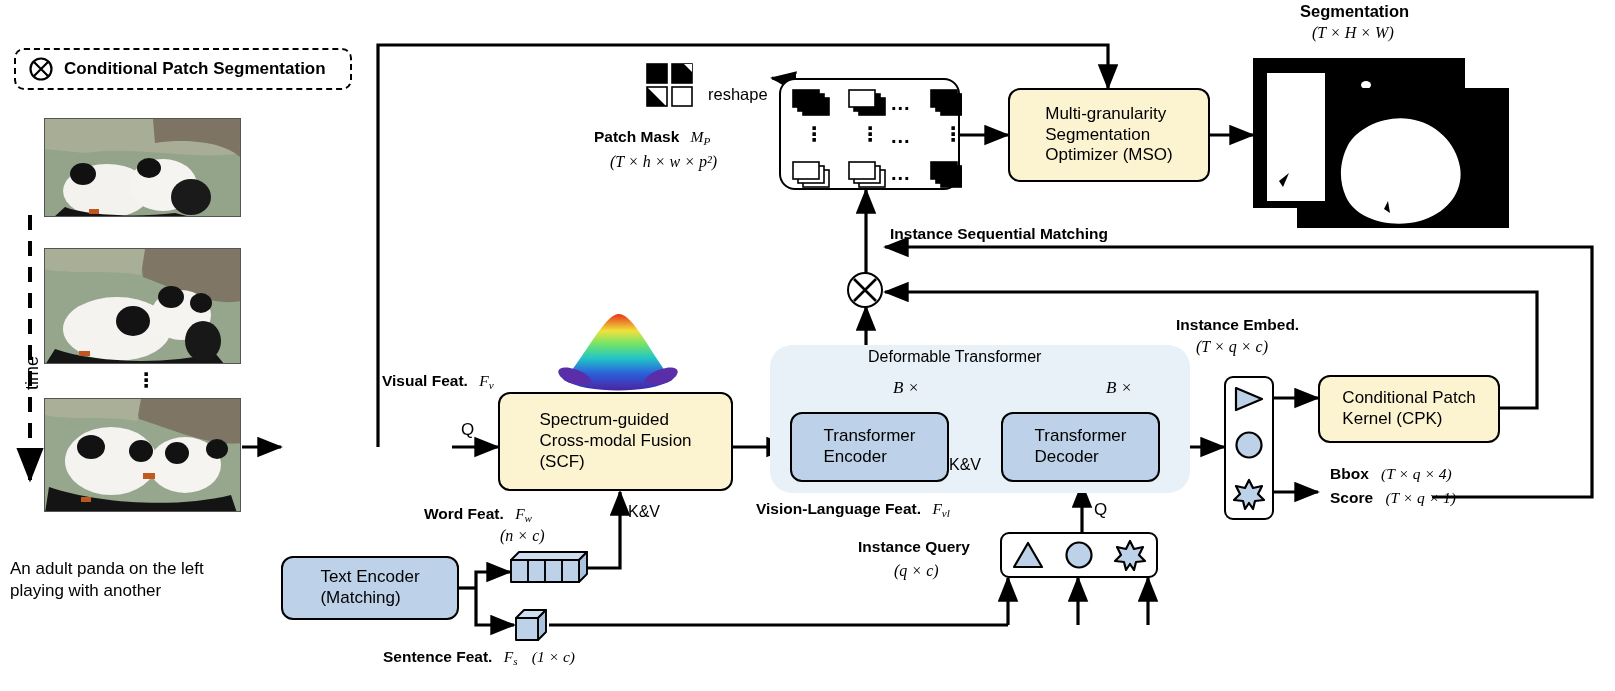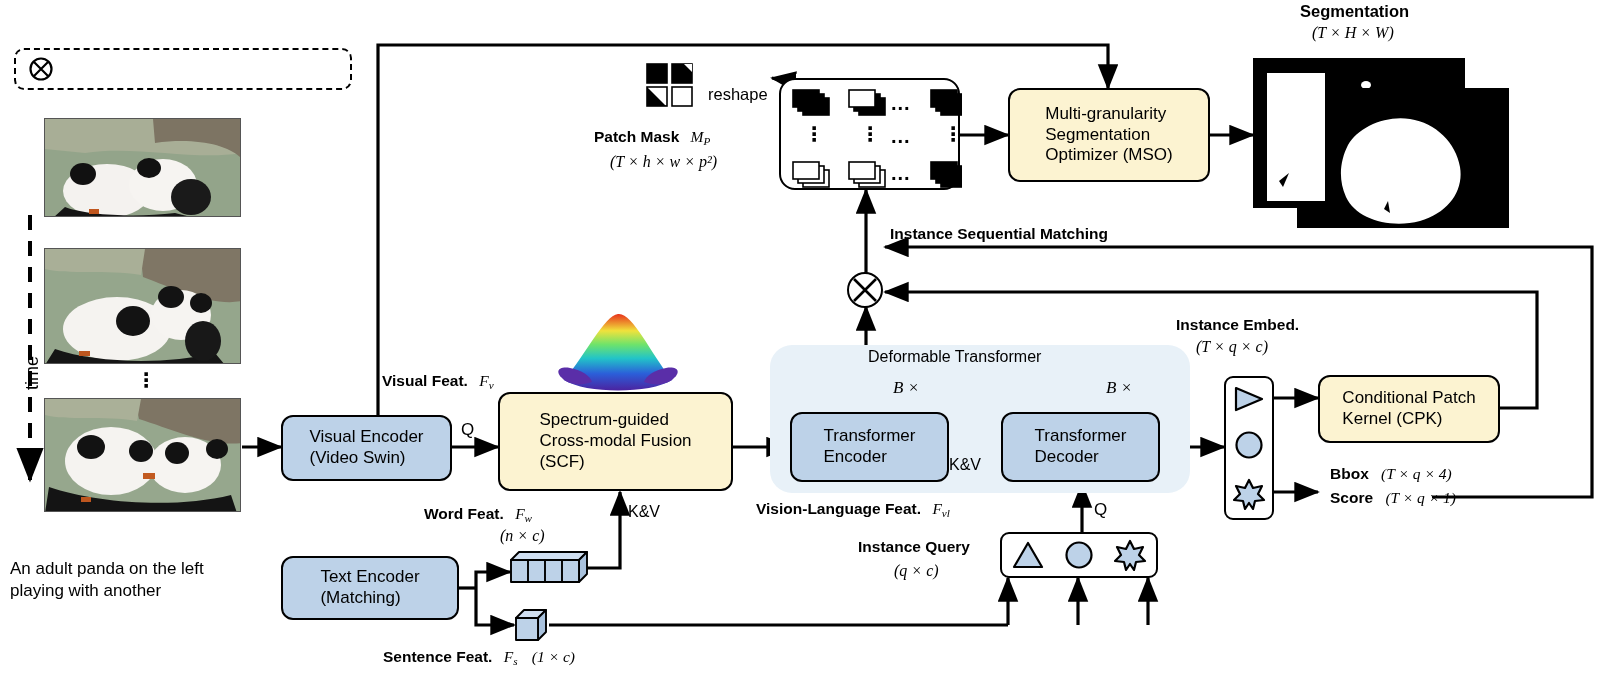--- a/index.html
+++ b/index.html
@@ -136,20 +136,21 @@
       <path d="M8,78 C-2,70 2,64 14,66 C26,68 34,74 36,80 C26,84 16,83 8,78 Z" fill="#5a2ea8"></path>
       <path d="M116,78 C126,70 122,64 110,66 C98,68 90,74 88,80 C98,84 108,83 116,78 Z" fill="#5a2ea8"></path>
     </g>
   </svg>
 
   <div class="legend" style="left:14px;top:48px;width:338px;height:42px;">
     <svg width="26" height="26" viewBox="0 0 26 26">
       <circle cx="13" cy="13" r="10.5" fill="#fff" stroke="#000" stroke-width="2.2"></circle>
       <path d="M6,6 L20,20 M20,6 L6,20" stroke="#000" stroke-width="2.2"></path>
     </svg>
+    <span class="ttl">Conditional Patch Segmentation</span>
   </div>
 
   <div class="timelabel" style="left:22px;top:390px;">time</div>
 
   <div class="frame" style="left:44px;top:118px;width:197px;height:99px;">
     <div class="sky"></div>
     <svg width="197" height="99" viewBox="0 0 197 99" style="position:absolute;left:0;top:0;">
       <rect width="197" height="99" fill="#93a48a"></rect>
       <path d="M0,0 H197 V34 C150,42 90,26 40,34 L0,30 Z" fill="#a8ae96"></path>
       <path d="M110,24 C150,18 185,26 197,40 L197,0 H108 Z" fill="#7d7463"></path>
@@ -193,26 +194,20 @@
       <ellipse cx="132" cy="54" rx="12" ry="11" fill="#121212"></ellipse>
       <ellipse cx="172" cy="50" rx="11" ry="10" fill="#121212"></ellipse>
       <path d="M4,88 C50,104 130,110 186,96 L192,114 L0,114 Z" fill="#141414"></path>
       <rect x="98" y="74" width="12" height="6" fill="#c25a20"></rect>
       <rect x="36" y="98" width="10" height="5" fill="#bd561f"></rect>
     </svg>
   </div>
 
   <div class="query-text" style="left:10px;top:558px;width:230px;">An adult panda on the left playing with another</div>
 
-  <div class="box box-blue" style="left:281px;top:415px;width:171px;height:66px;">
-    <div>
-      <div>Visual Encoder</div>
-      <div>(Video Swin)</div>
-    </div>
-  </div>
 
   <div class="box box-blue" style="left:281px;top:556px;width:178px;height:64px;">
     <div>
       <div>Text Encoder</div>
       <div>(Matching)</div>
     </div>
   </div>
 
   <div class="box box-cream" style="left:498px;top:392px;width:235px;height:99px;">
     <div>

